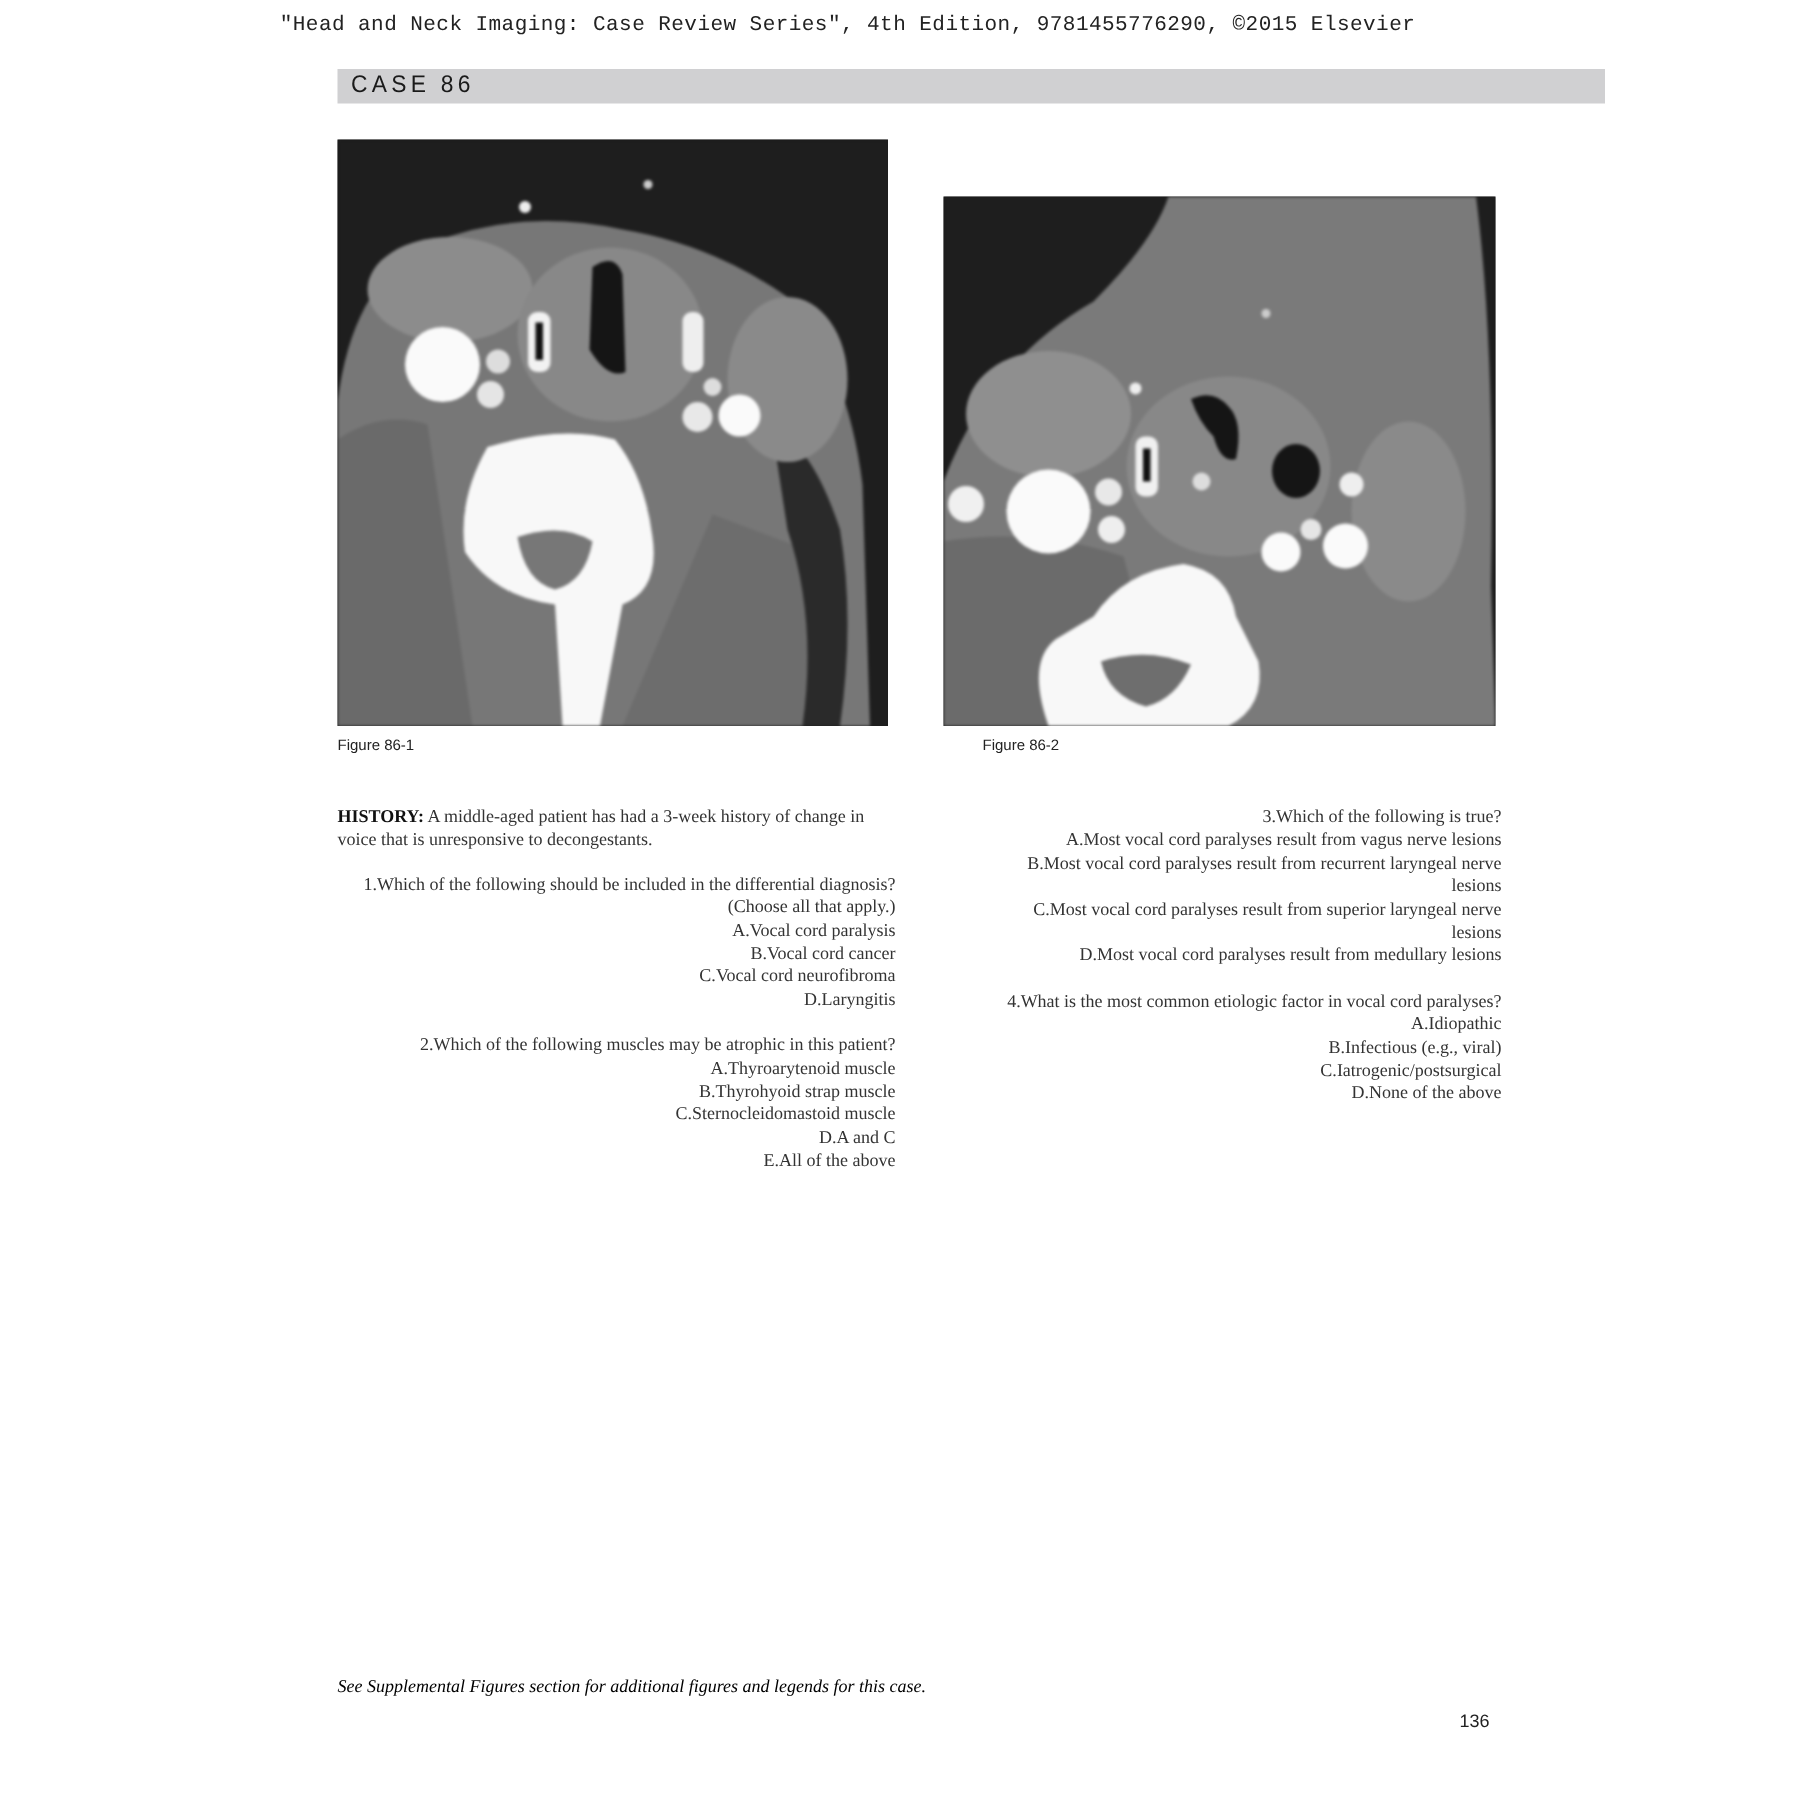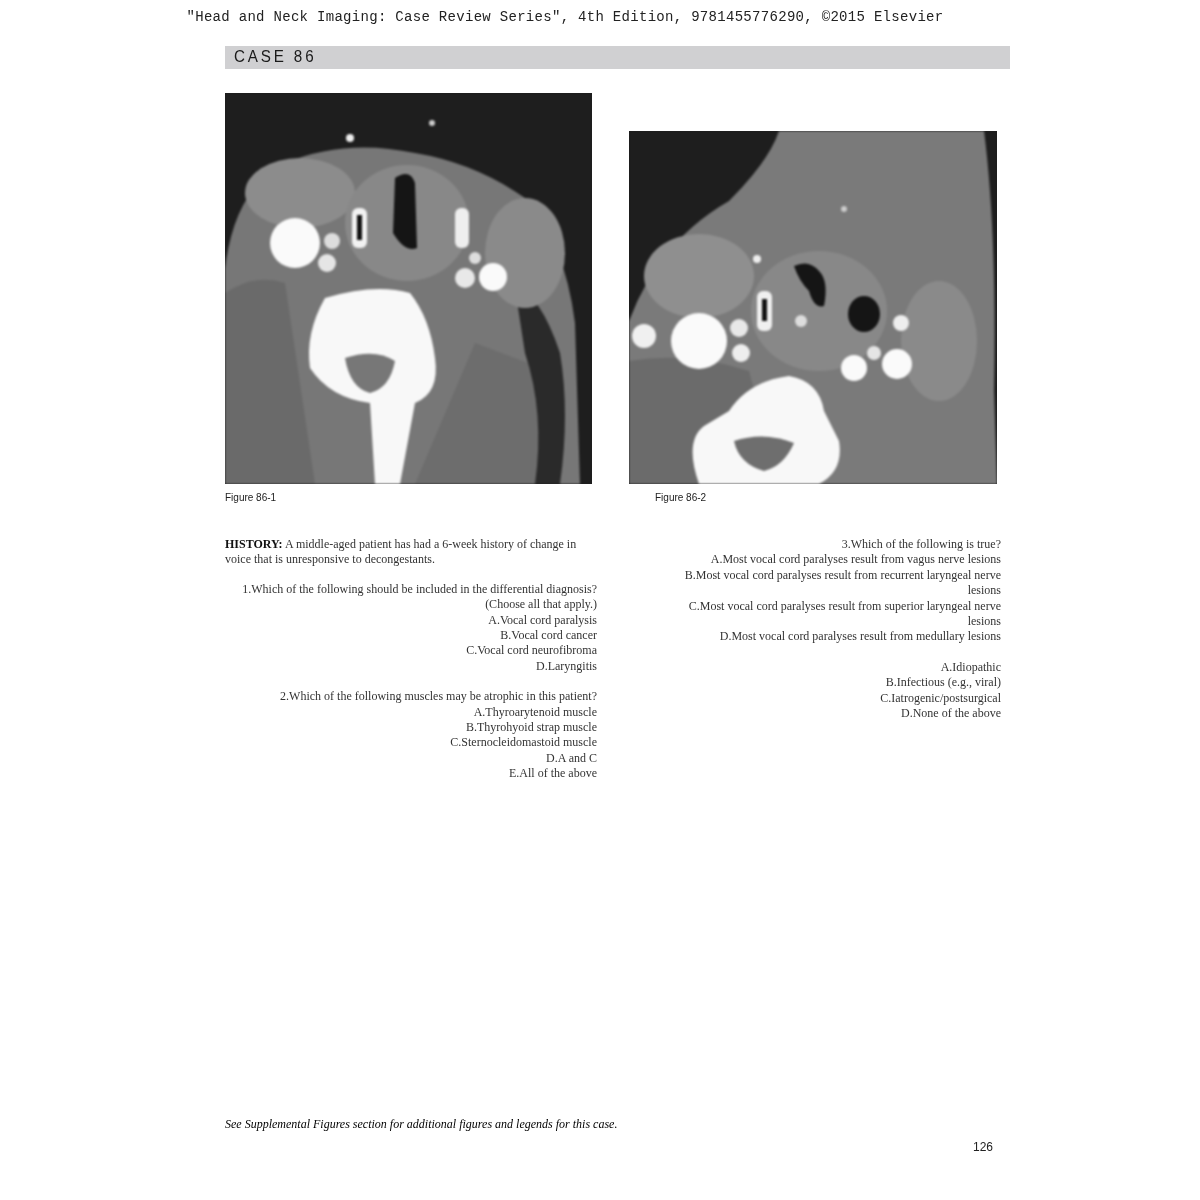--- a/index.html
+++ b/index.html
@@ -3,21 +3,21 @@
 <meta charset="utf-8">
 <style>
   html, body { margin: 0; padding: 0; background: #ffffff; }
   body { width: 1200px; height: 1200px; position: relative; overflow: hidden; }
   .watermark {
     position: absolute; left: 0; top: 9px; width: 1130px; text-align: center;
     font-family: "Liberation Mono", "DejaVu Sans Mono", monospace;
     font-size: 14px; color: #222; letter-spacing: 0.3px; white-space: nowrap;
   }
   .case-bar {
-    position: absolute; left: 225px; top: 46px; width: 785px; height: 23px;
+    position: absolute; left: 225px; top: 46px; width: 845px; height: 23px;
     background: #d0d0d2;
   }
   .case-title {
     position: absolute; left: 9px; top: 2px;
     font-family: "Liberation Sans", "DejaVu Sans", sans-serif;
     font-size: 16px; letter-spacing: 3px; color: #1a1a1a; transform: scaleX(0.95); transform-origin: left;
   }
   .figure { position: absolute; background: #1c1c1c; overflow: hidden; }
   .fig1 { left: 225px; top: 93px; width: 367px; height: 391px; }
   .fig2 { left: 629px; top: 131px; width: 368px; height: 353px; }
@@ -132,21 +132,21 @@
     <circle cx="215" cy="78" r="3" fill="#ccc"></circle>
 
     <path d="M100 280 Q120 250 160 245 Q190 250 195 280 L210 310 Q215 340 190 353 L70 353 Q55 310 75 295 Z" fill="#f8f8f8"></path>
     <path d="M105 310 Q135 300 165 312 Q155 335 135 340 Q110 333 105 310 Z" fill="#6e6e6e"></path>
   </svg>
 </div>
 <div class="caption cap2">Figure 86-2</div>
 
 <div class="col col-left">
   <p class="history">
-    <b>HISTORY:</b><span> A middle-aged patient has had a 6-week history of change in voice that is unresponsive to decongestants.</span>
+    <b>HISTORY:</b><span> A middle-aged patient has had a 3-week history of change in voice that is unresponsive to decongestants.</span>
   </p>
 
   <div class="q">
     <div class="q-stem"><span class="num">1.</span><span>Which of the following should be included in the differential diagnosis? (Choose all that apply.)</span></div>
     <div class="opt"><span class="letter">A.</span><span>Vocal cord paralysis</span></div>
     <div class="opt"><span class="letter">B.</span><span>Vocal cord cancer</span></div>
     <div class="opt"><span class="letter">C.</span><span>Vocal cord neurofibroma</span></div>
     <div class="opt"><span class="letter">D.</span><span>Laryngitis</span></div>
   </div>
 
@@ -163,21 +163,22 @@
 <div class="col col-right">
   <div class="q">
     <div class="q-stem"><span class="num">3.</span><span>Which of the following is true?</span></div>
     <div class="opt"><span class="letter">A.</span><span>Most vocal cord paralyses result from vagus nerve lesions</span></div>
     <div class="opt"><span class="letter">B.</span><span>Most vocal cord paralyses result from recurrent laryngeal nerve lesions</span></div>
     <div class="opt"><span class="letter">C.</span><span>Most vocal cord paralyses result from superior laryngeal nerve lesions</span></div>
     <div class="opt"><span class="letter">D.</span><span>Most vocal cord paralyses result from medullary lesions</span></div>
   </div>
 
   <div class="q">
+    <div class="q-stem"><span class="num">4.</span><span>What is the most common etiologic factor in vocal cord paralyses?</span></div>
     <div class="opt"><span class="letter">A.</span><span>Idiopathic</span></div>
     <div class="opt"><span class="letter">B.</span><span>Infectious (e.g., viral)</span></div>
     <div class="opt"><span class="letter">C.</span><span>Iatrogenic/postsurgical</span></div>
     <div class="opt"><span class="letter">D.</span><span>None of the above</span></div>
   </div>
 </div>
 
 <div class="footnote">See Supplemental Figures section for additional figures and legends for this case.</div>
-<div class="page-num">126</div>
+<div class="page-num">136</div>
 
 </body></html>

